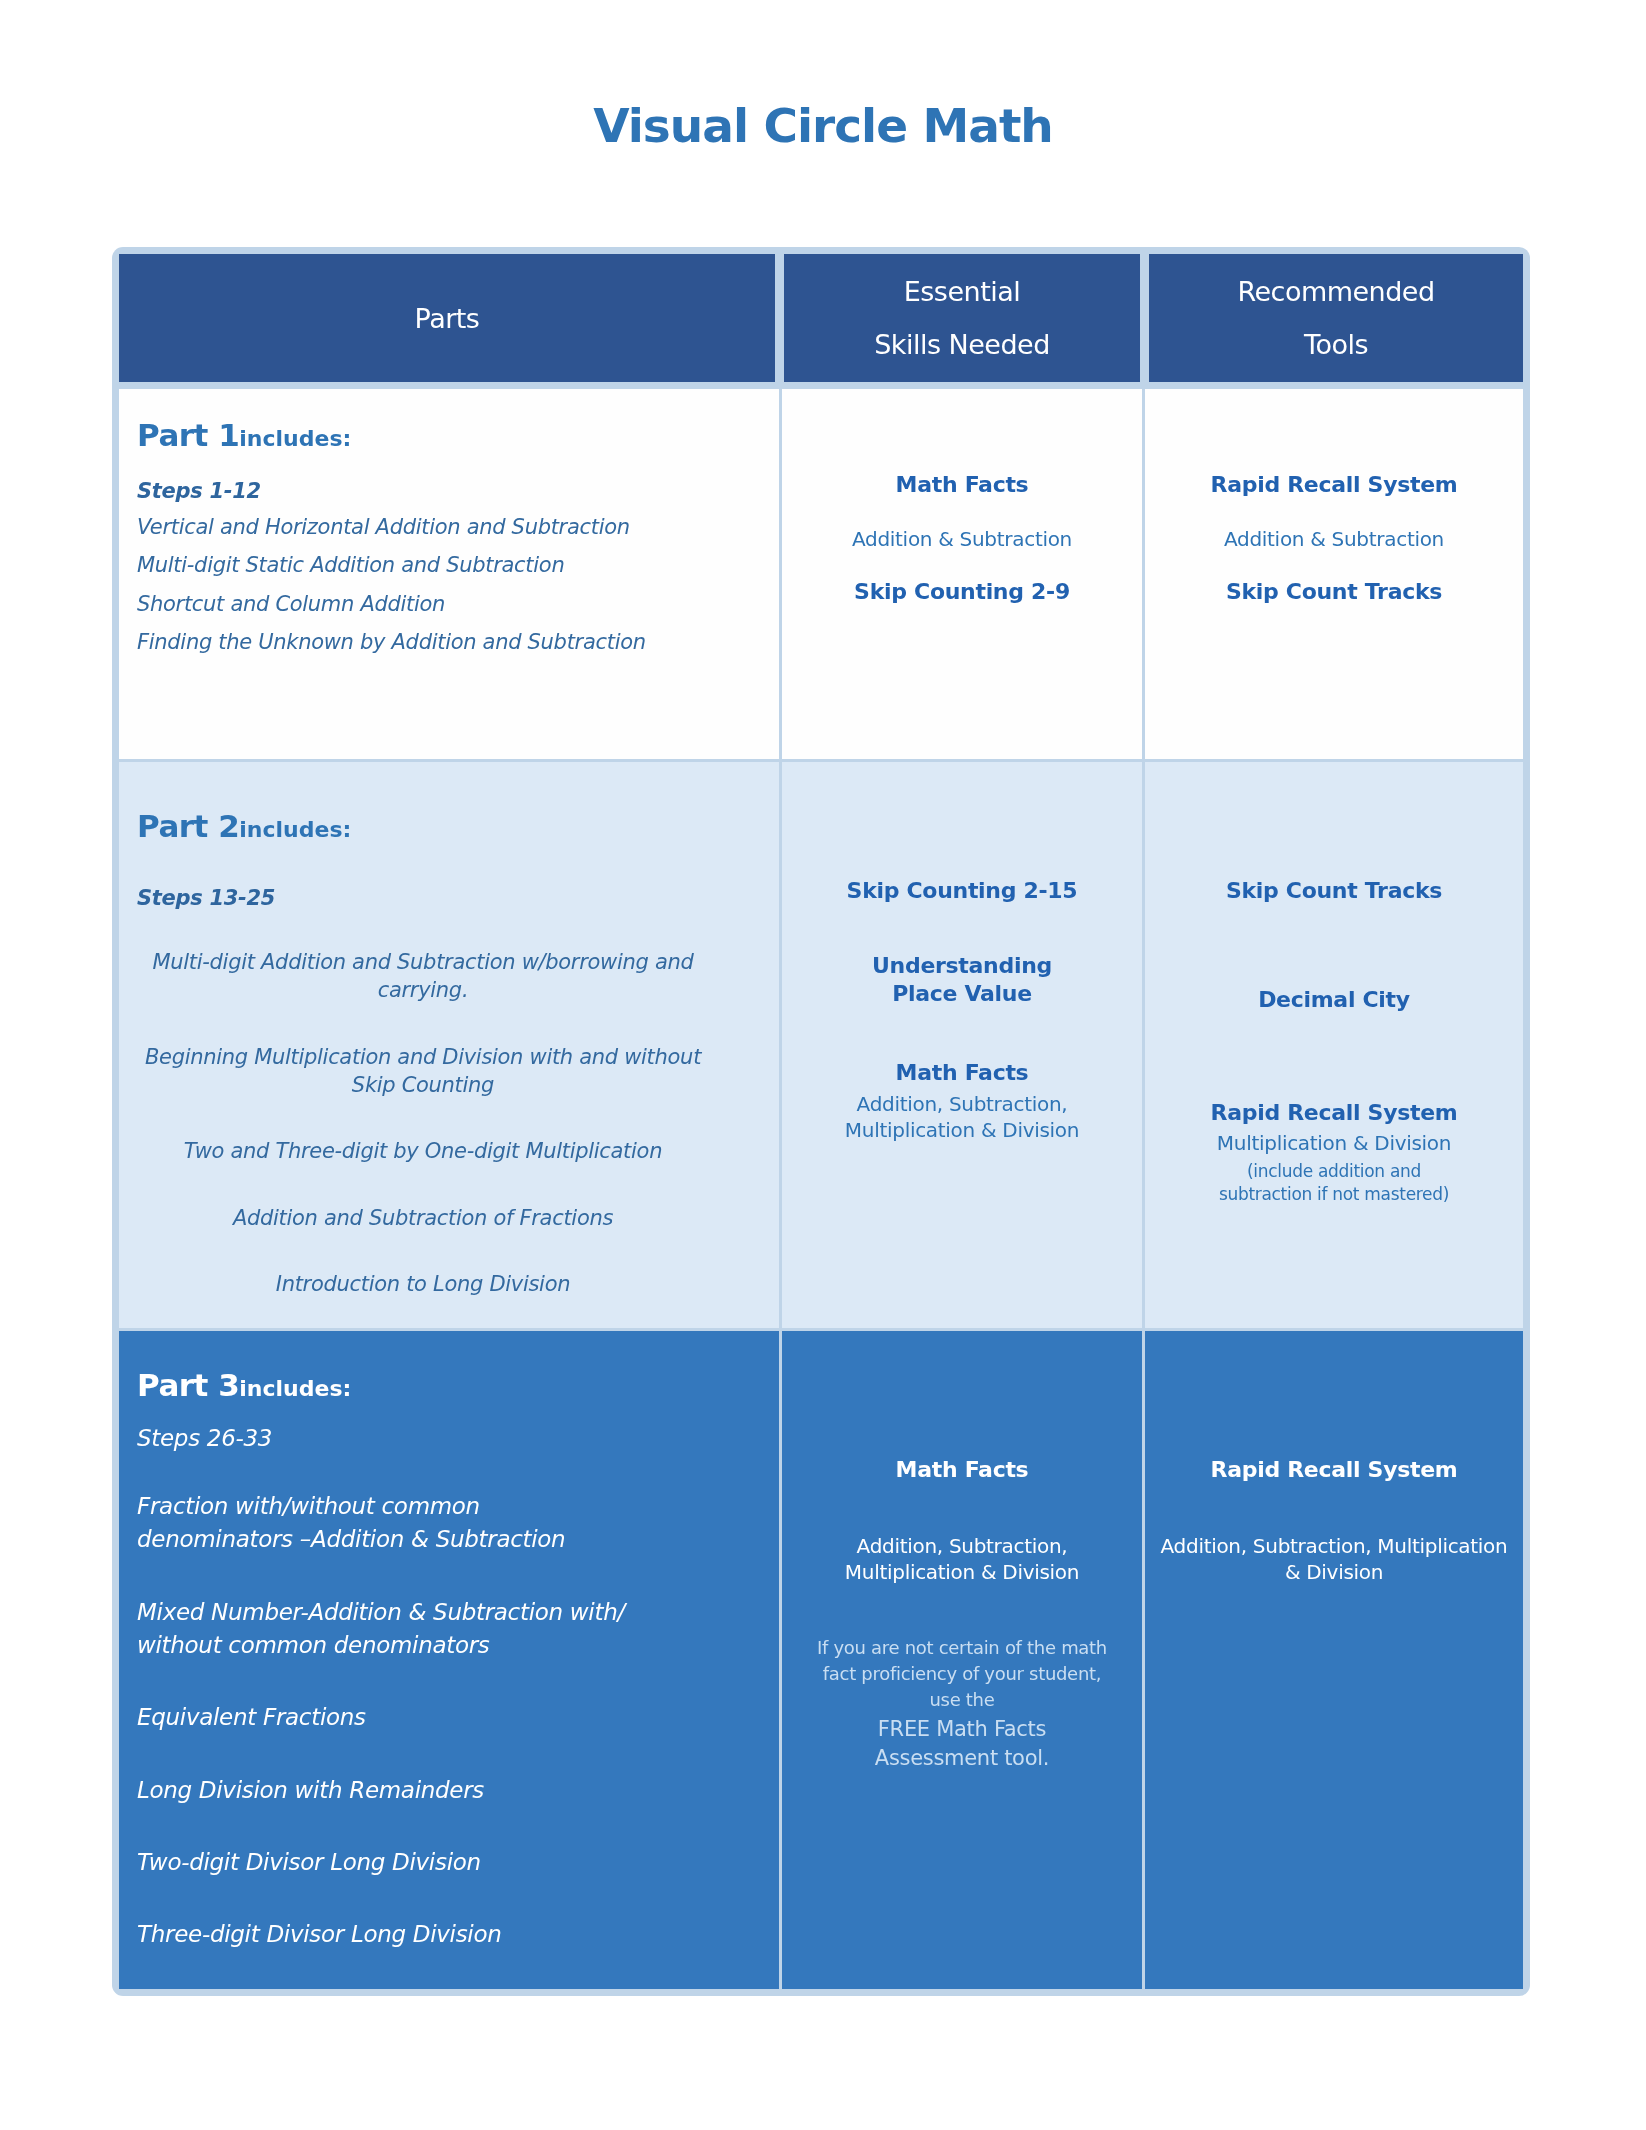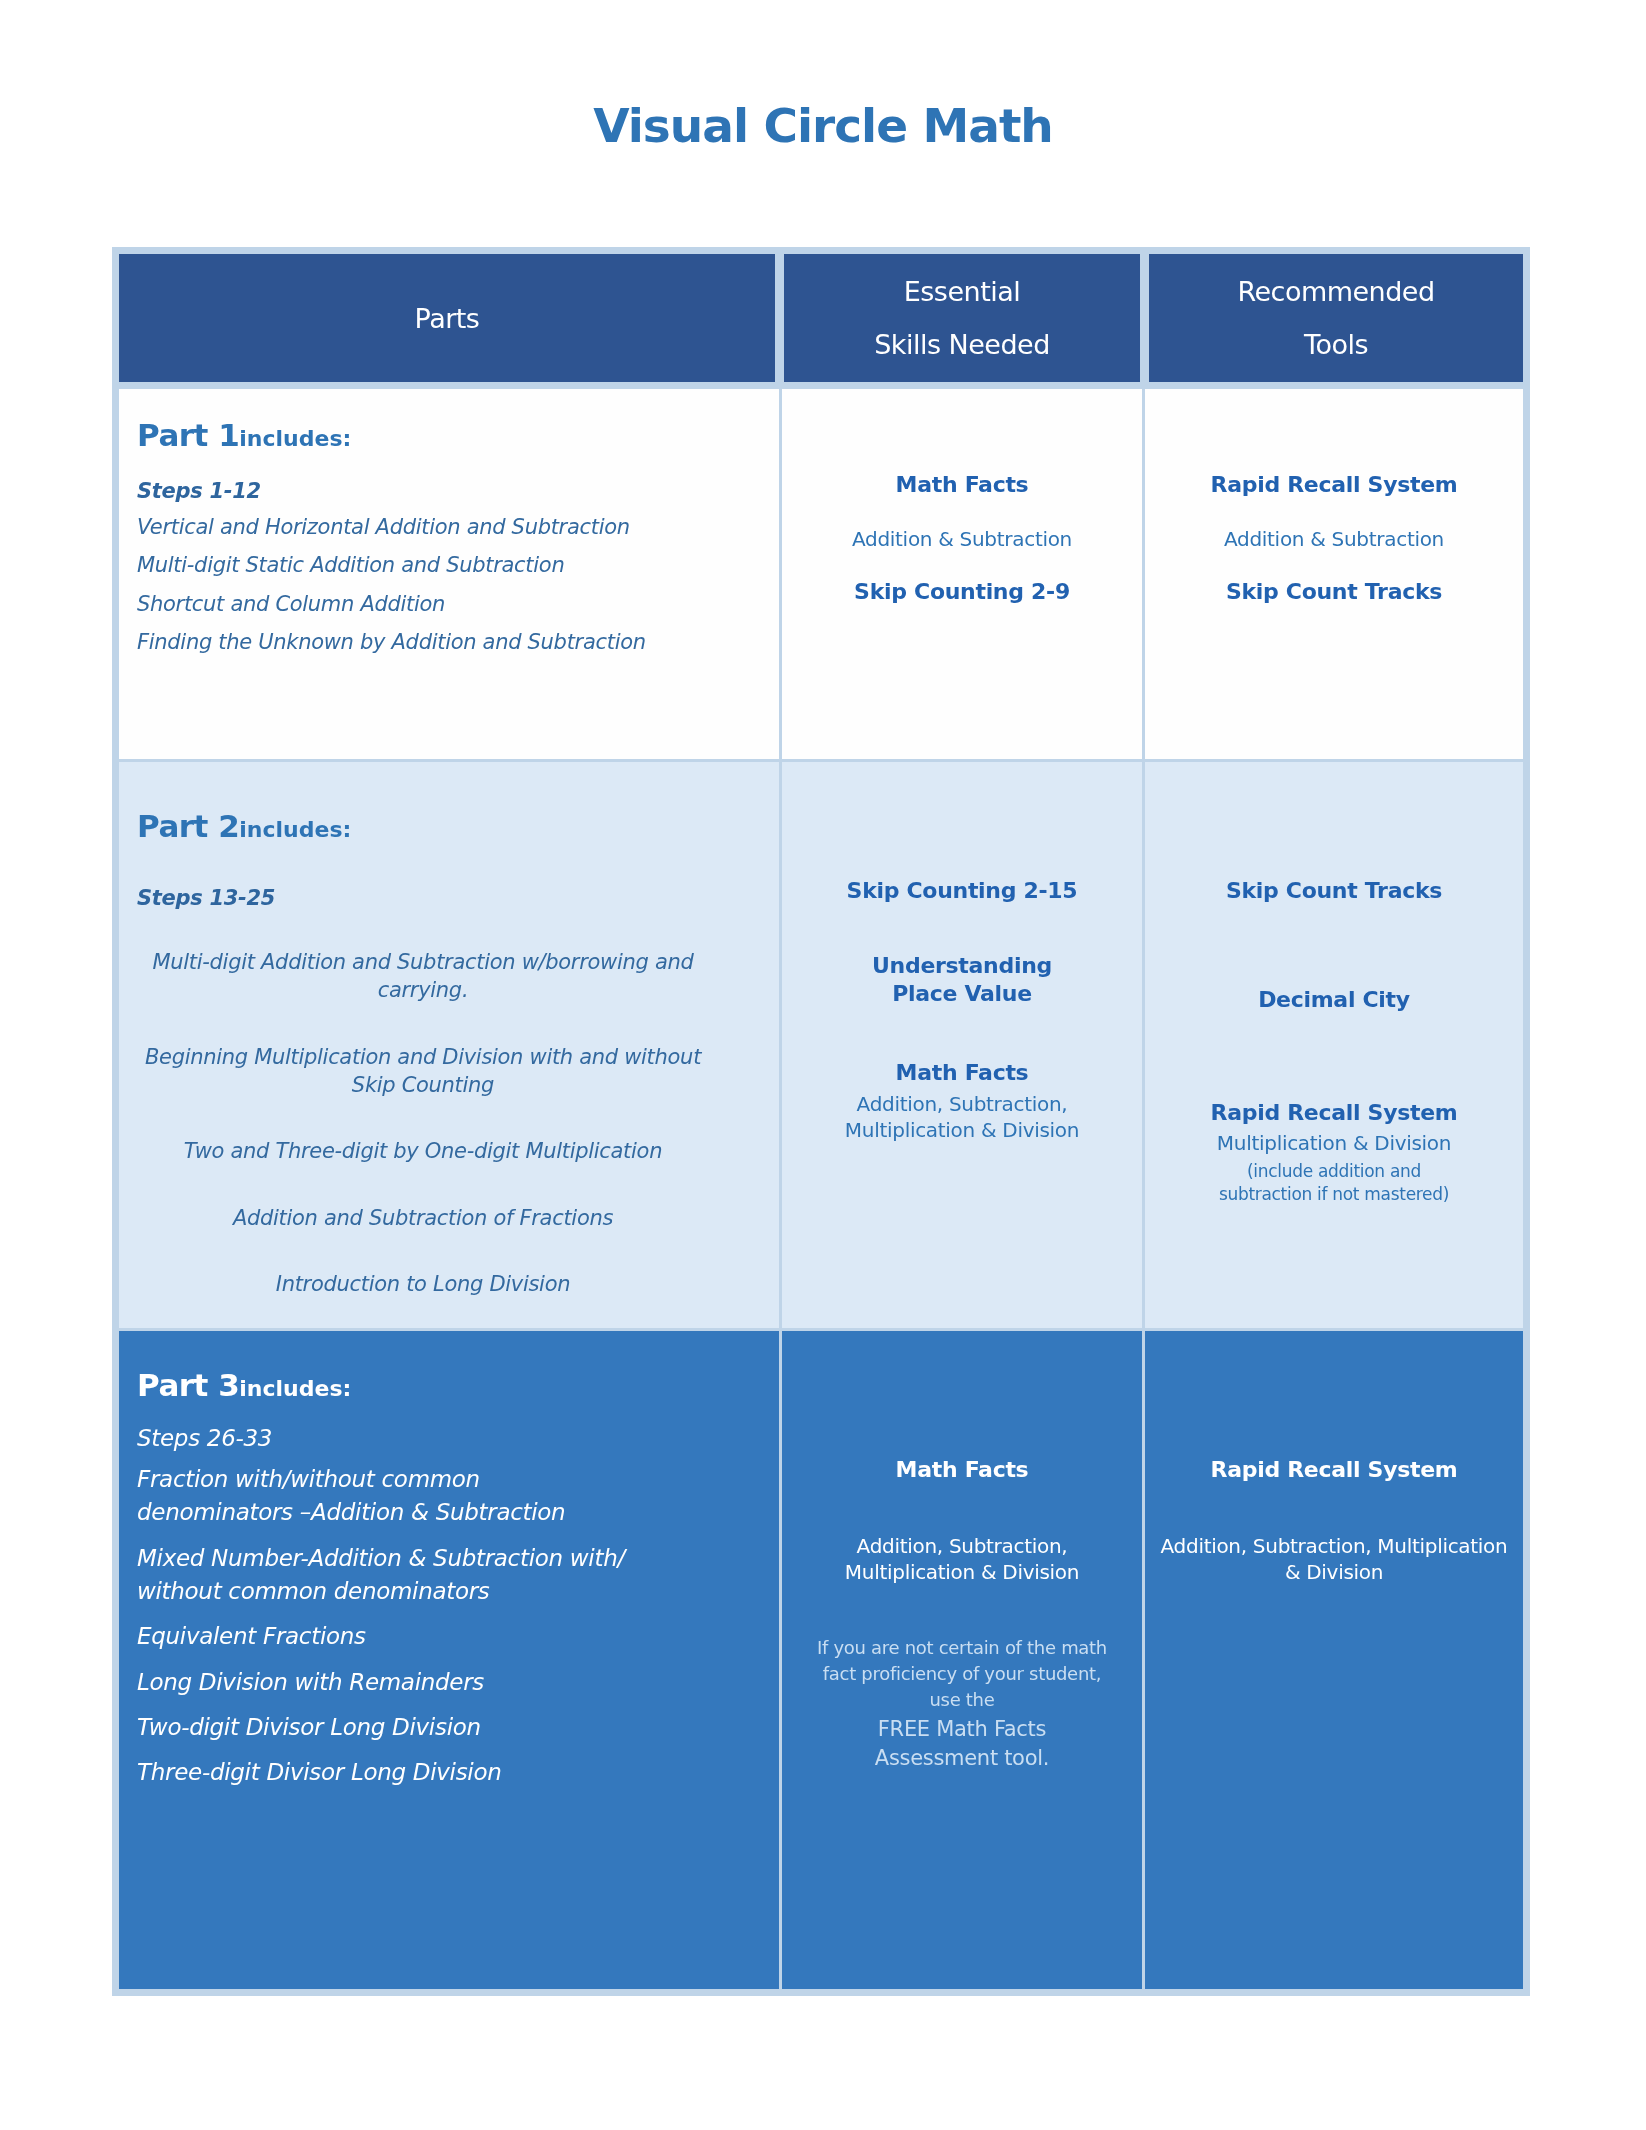--- a/index.html
+++ b/index.html
@@ -5,21 +5,21 @@
   * { margin:0; padding:0; box-sizing:border-box; }
   html,body { background:#ffffff; }
   body { width:1646px; height:2130px; position:relative;
          font-family:"DejaVu Sans", "Liberation Sans", sans-serif; }
 
   .title { position:absolute; top:98px; left:0; width:100%;
            text-align:center; font-size:47px; font-weight:700;
            color:#2e74b5; letter-spacing:-1px; }
 
   .vcm-table { position:absolute; left:112px; top:247px; width:1418px;
-               background:#bfd4e8; padding:7px; }
+               background:#bfd4e8; padding:7px;border-radius:11px; }
 
   .hdr { display:grid; grid-template-columns:656px 356px 1fr; gap:9px;
          margin-bottom:7px; }
   .hcell { background:#2e5491; height:128px; display:flex; flex-direction:column;
            align-items:center; justify-content:center; gap:22px;
            color:#ffffff; font-size:27px; letter-spacing:-0.5px; }
 
   .tbody { display:flex; flex-direction:column; gap:3px; }
   .row { display:grid; grid-template-columns:660px 360px 1fr; gap:3px; }
   .row1 .cell { background:#fefefe; min-height:370px; }
@@ -36,21 +36,21 @@
   .psteps { font-size:21px; font-weight:700; font-style:italic; color:#2e659e;
             margin-top:26px; letter-spacing:-0.3px; }
   .row2 .psteps { margin-top:42px; }
   .pitem  { font-size:21px; font-style:italic; color:#33699f; margin-top:10px;
             line-height:1.35; letter-spacing:-0.3px; }
   .row2 .pitem { margin-top:38px; max-width:572px;text-align:center; }
   .row1 .pitem { max-width:590px; }
 
   .row3 .ptitle, .row3 .pinc { color:#ffffff; }
   .row3 .psteps { color:#ffffff; font-weight:400; margin-top:22px; font-size:23px; }
-  .row3 .pitem  { color:#ffffff; font-size:23px; margin-top:12px; max-width:500px;
+  .row3 .pitem  { color:#ffffff; font-size:23px; margin-top:39px; max-width:500px;
                   line-height:1.45; }
 
   .center-cell { display:flex; flex-direction:column; align-items:center;
                  text-align:center; padding:0 8px; }
   .row1 .center-cell { padding-top:82px; }
   .row2 .center-cell { padding-top:115px; }
   .row3 .center-cell { padding-top:125px; }
 
   .blk { line-height:1.3; letter-spacing:-0.3px; }
   .blk.b { font-weight:700; color:#2161b0; font-size:22px; }

